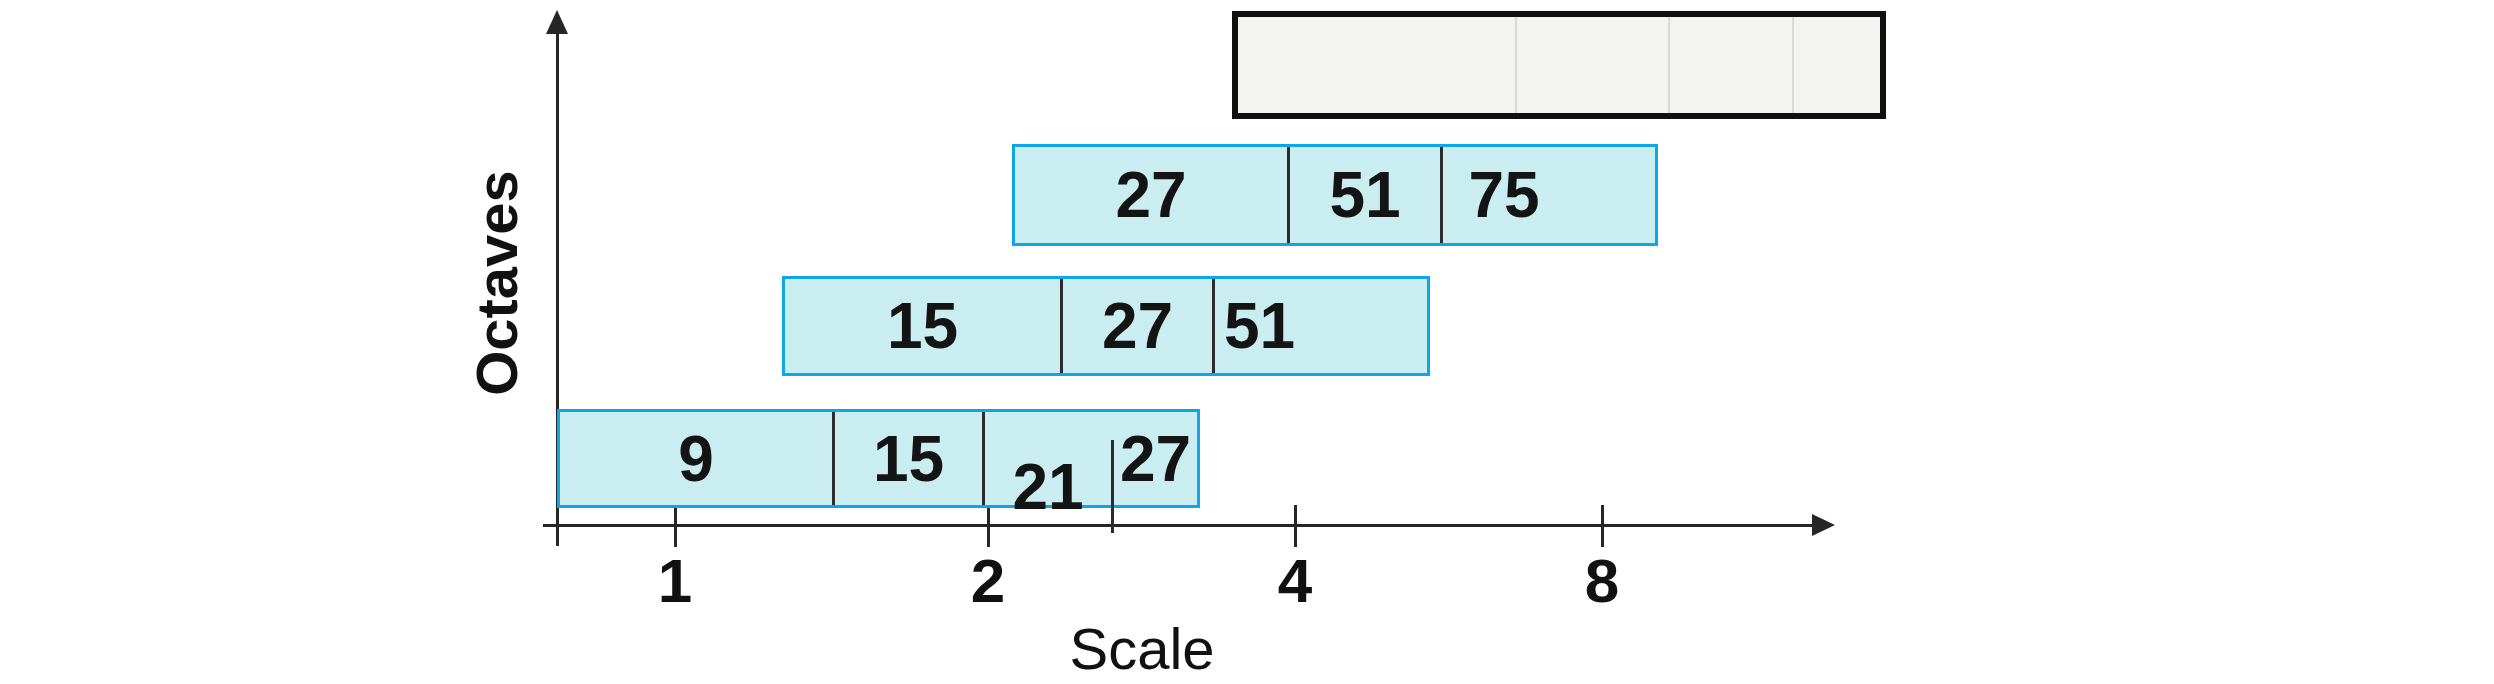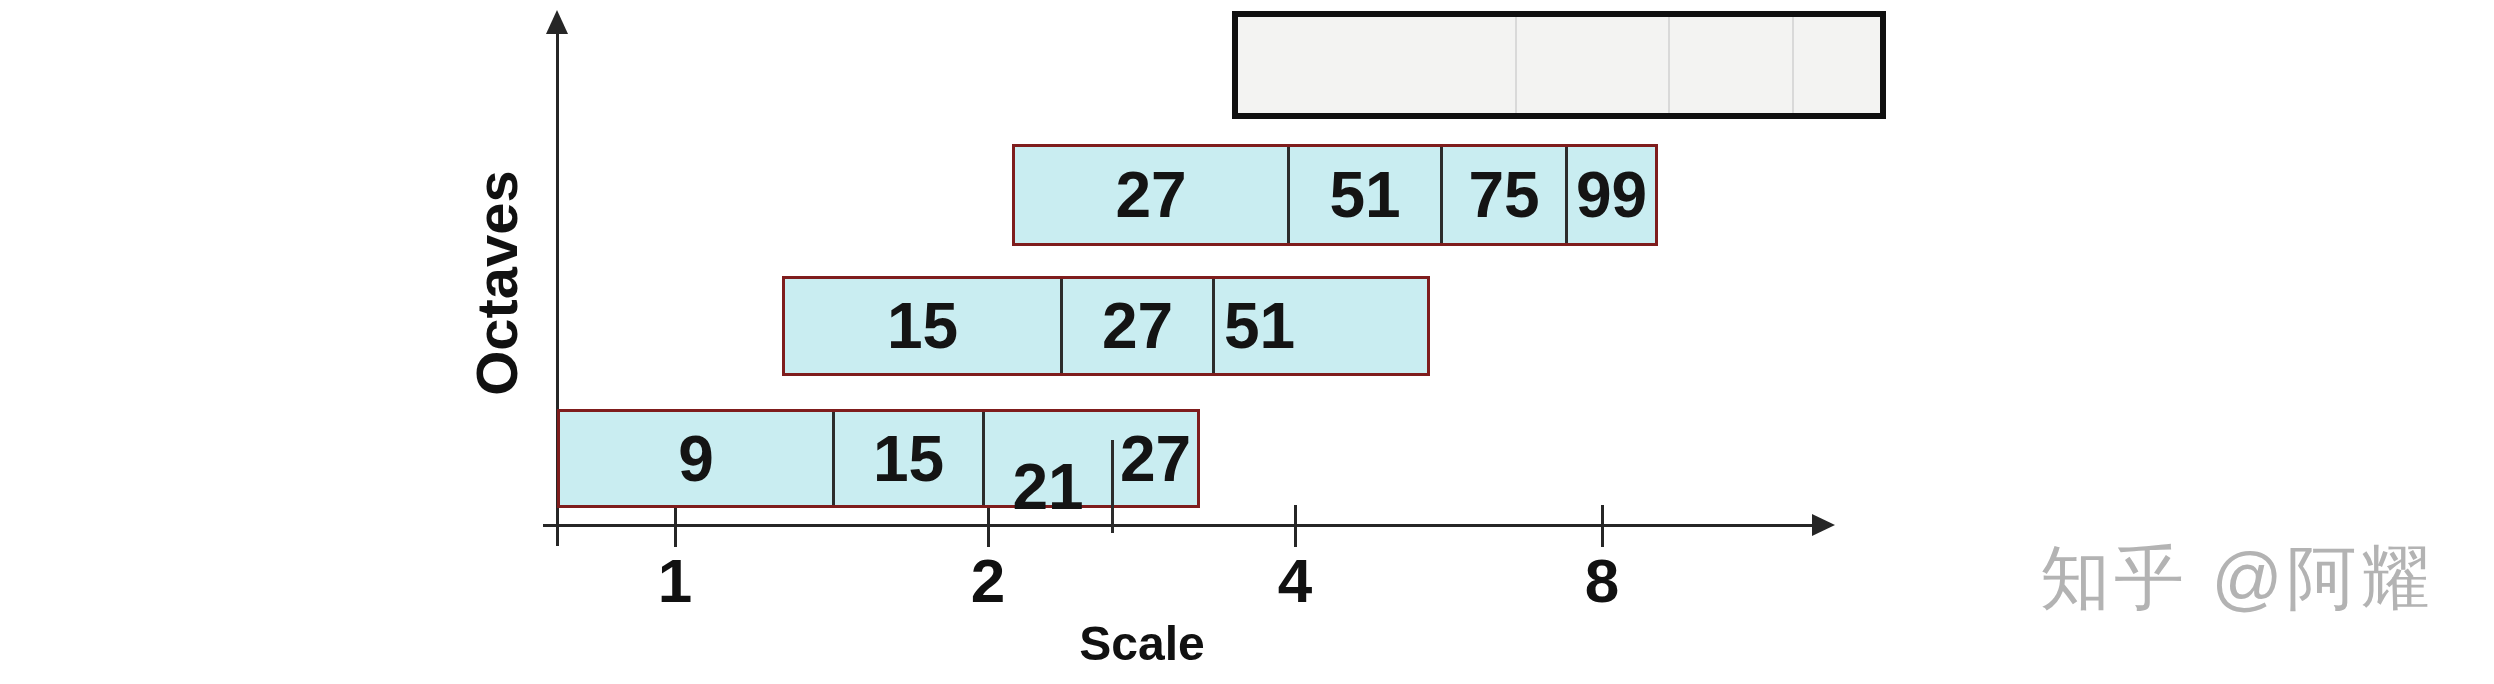--- a/index.html
+++ b/index.html
@@ -14,26 +14,26 @@
   .y-axis-line{position:absolute;left:556px;top:28px;width:3px;height:518px;background:#262626;}
   .y-axis-arrow{position:absolute;left:546px;top:10px;width:0;height:0;
     border-left:11px solid transparent;border-right:11px solid transparent;border-bottom:24px solid #262626;}
   .x-axis-line{position:absolute;left:543px;top:524px;width:1272px;height:3px;background:#262626;}
   .x-axis-arrow{position:absolute;left:1812px;top:514px;width:0;height:0;
     border-top:11px solid transparent;border-bottom:11px solid transparent;border-left:23px solid #262626;}
   .tick{position:absolute;top:505px;width:3px;height:42px;background:#262626;}
   .tick-label{position:absolute;top:550px;transform:translateX(-50%);
     font-size:62px;font-weight:bold;color:#111;line-height:1;}
   .axis-title-x{position:absolute;left:1142px;top:620px;transform:translateX(-50%);
-    font-size:48px;font-weight:bold;color:#111;line-height:1;}
+    font-size:58px;font-weight:normal;color:#111;line-height:1;}
   .axis-title-y{position:absolute;left:497px;top:283px;transform:translate(-50%,-50%) rotate(-90deg);
     font-size:58px;font-weight:bold;color:#111;line-height:1;white-space:nowrap;}
   
   .bar{position:absolute;display:flex;box-sizing:border-box;
-    border:3px solid #7f1d1d;background:#c9edf1;}
+    border:3px solid #0ea5e9;background:#c9edf1;}
   .bar .seg{box-sizing:content-box;display:flex;align-items:center;justify-content:center;
     border-right:3px solid #2c2c2c;height:100%;}
   .bar .seg:last-child{border-right:none;}
   .seg-label{font-size:64px;font-weight:bold;color:#141414;line-height:1;}
   .bar.top-bar{background:#f3f3f2;border:6px solid #101010;}
   .bar.top-bar .seg{border-right:2px solid #d9d9d9;}
   .bar.top-bar .seg:last-child{border-right:none;}
   
   .watermark{position:absolute;left:2040px;top:542px;
     font-size:70px;color:#b3b3b3;letter-spacing:4px;line-height:1.05;white-space:nowrap;}
@@ -71,23 +71,20 @@
   <div class="bar" style="left:1012px;top:144px;width:646px;height:102px;">
     <div class="seg" style="width:272px;">
       <span class="seg-label">27</span>
     </div>
     <div class="seg" style="width:150px;">
       <span class="seg-label">51</span>
     </div>
     <div class="seg" style="width:122px;">
       <span class="seg-label">75</span>
     </div>
-    <div class="seg" style="width:87px;">
-      <span class="seg-label">99</span>
-    </div>
   </div>
 
   <div class="bar" style="left:782px;top:276px;width:648px;height:100px;">
     <div class="seg" style="width:275px;">
       <span class="seg-label">15</span>
     </div>
     <div class="seg" style="width:149px;">
       <span class="seg-label">27</span>
     </div>
     <div class="seg" style="width:89px;">
@@ -103,15 +100,14 @@
       <span class="seg-label">15</span>
     </div>
     <div class="seg" style="width:126px;margin-top:28px;">
       <span class="seg-label">21</span>
     </div>
     <div class="seg" style="width:83px;">
       <span class="seg-label">27</span>
     </div>
   </div>
 
-  <div class="watermark">知乎 @阿耀</div>
 
 </div>
 
 </body></html>

